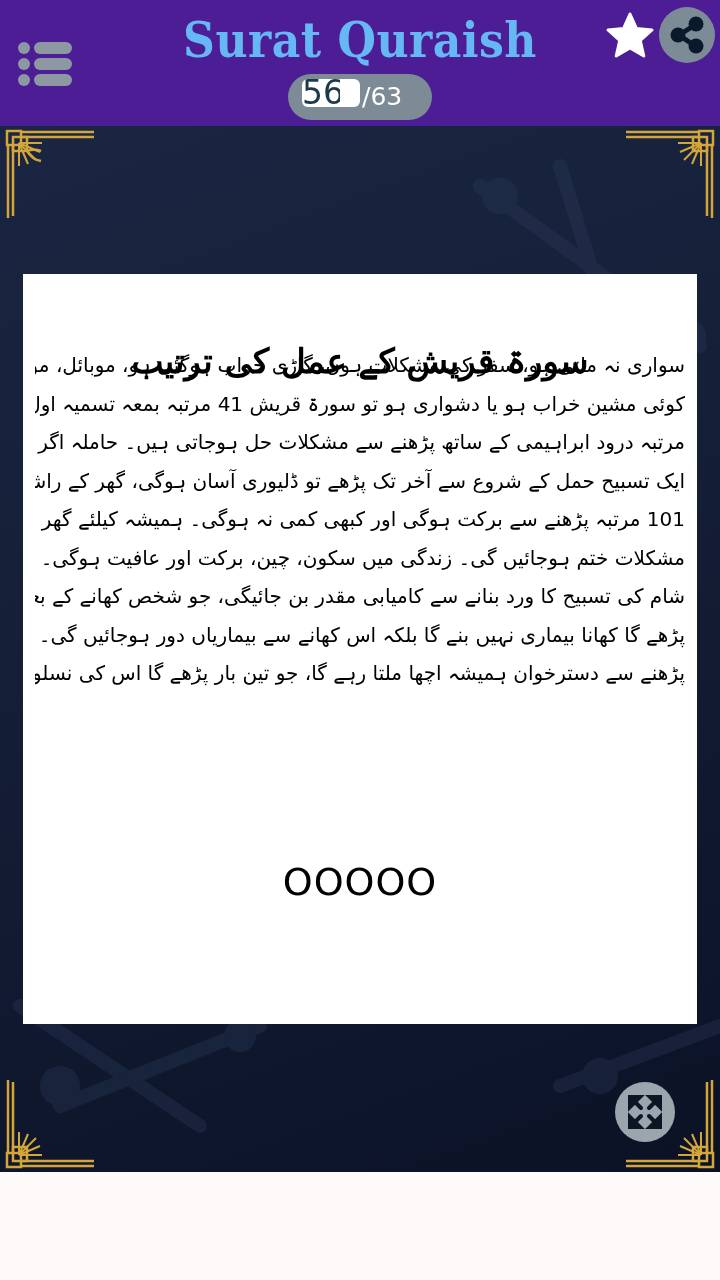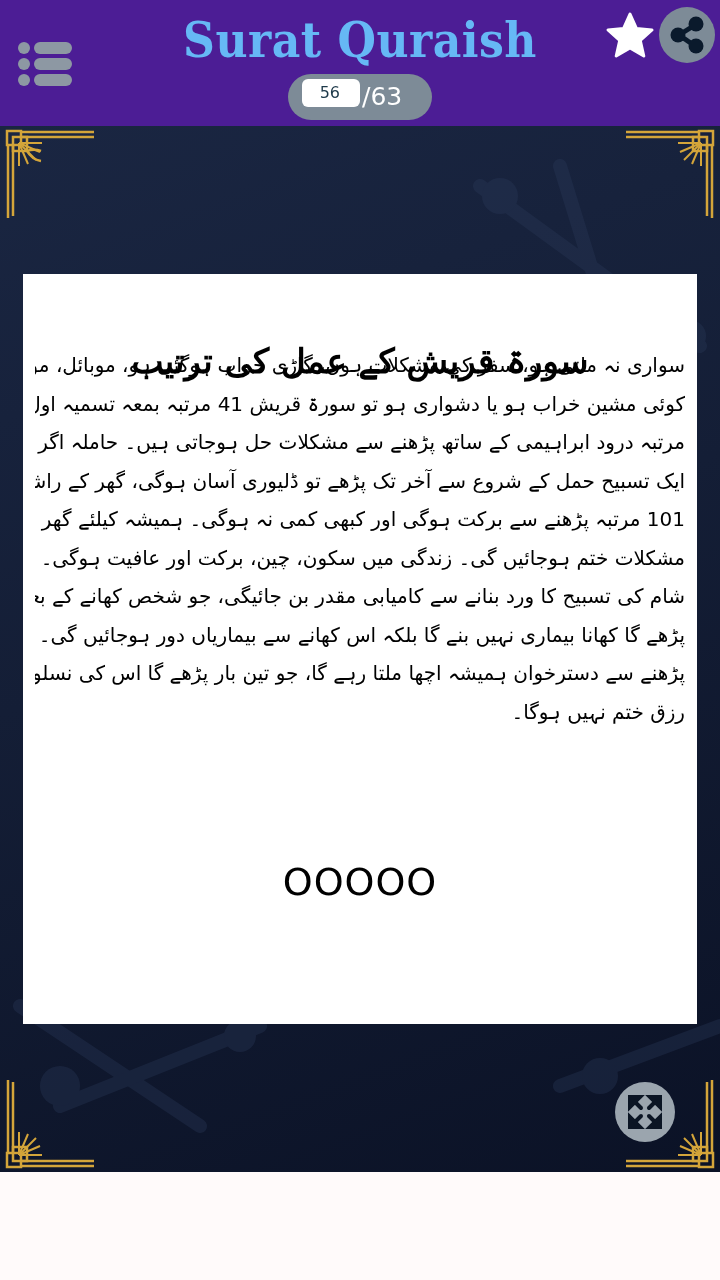--- a/index.html
+++ b/index.html
@@ -26,21 +26,21 @@
       font-size: 48px; letter-spacing: 0.5px; line-height: 64px;
       transform: scaleX(0.92);
     }
     .pager {
       position: absolute; left: 288px; top: 74px; width: 144px; height: 46px;
       background: #7d8b97; border-radius: 23px;
     }
     .pager-input {
       position: absolute; left: 14px; top: 5px; width: 58px; height: 28px;
       background: #ffffff; border-radius: 6px; border: none;
-      font-family: "DejaVu Sans", sans-serif; font-size: 16px; color: #1e3a4a;
+      font-family: "DejaVu Sans", sans-serif; font-size: 33px; color: #1e3a4a;
       text-align: right; padding: 0 20px 0 0; box-sizing: border-box; line-height: 36px;
     }
     .pager-total {
       position: absolute; left: 74px; top: 5px; height: 36px; line-height: 36px;
       color: #ffffff; font-size: 25px;
     }
     .star-btn { position: absolute; left: 604px; top: 10px; width: 52px; height: 52px; cursor: pointer; }
     .share-btn {
       position: absolute; left: 659px; top: 7px; width: 56px; height: 56px; border-radius: 50%;
       background: #7d8b97; cursor: pointer;
@@ -219,21 +219,20 @@
     <div class="doc-lines">
       <div class="doc-line">سواری نہ ملتی ہو، سفر کی مشکلات ہوں، گاڑی خراب ہوگئی ہو، موبائل، موٹر، فریج یا</div>
       <div class="doc-line">کوئی مشین خراب ہو یا دشواری ہو تو سورۃ قریش 41 مرتبہ بمعہ تسمیہ اول و آخر تین</div>
       <div class="doc-line">مرتبہ درود ابراہیمی کے ساتھ پڑھنے سے مشکلات حل ہوجاتی ہیں۔ حاملہ اگر صبح و شام</div>
       <div class="doc-line">ایک تسبیح حمل کے شروع سے آخر تک پڑھے تو ڈلیوری آسان ہوگی، گھر کے راشن پر</div>
       <div class="doc-line">101 مرتبہ پڑھنے سے برکت ہوگی اور کبھی کمی نہ ہوگی۔ ہمیشہ کیلئے گھر سے بیماریاں</div>
       <div class="doc-line">مشکلات ختم ہوجائیں گی۔ زندگی میں سکون، چین، برکت اور عافیت ہوگی۔ ہمیشہ صبح و</div>
       <div class="doc-line">شام کی تسبیح کا ورد بنانے سے کامیابی مقدر بن جائیگی، جو شخص کھانے کے بعد ایک دفعہ</div>
       <div class="doc-line">پڑھے گا کھانا بیماری نہیں بنے گا بلکہ اس کھانے سے بیماریاں دور ہوجائیں گی۔ دو بار</div>
       <div class="doc-line">پڑھنے سے دسترخوان ہمیشہ اچھا ملتا رہے گا، جو تین بار پڑھے گا اس کی نسلوں میں کبھی</div>
-      <div class="doc-line last">رزق ختم نہیں ہوگا۔</div>
     </div>
     <div class="doc-ornament">OOOOO</div>
   </div>
 
   <div class="fullscreen-btn">
     <svg width="60" height="60" viewBox="0 0 60 60">
       <g fill="#0b1524" stroke="#0b1524" stroke-width="4" stroke-linecap="round">
         <line x1="19" y1="19" x2="26" y2="26"></line>
           <path d="M15 15 L25 15 L15 25 Z"></path>
         <line x1="41" y1="19" x2="34" y2="26"></line>

